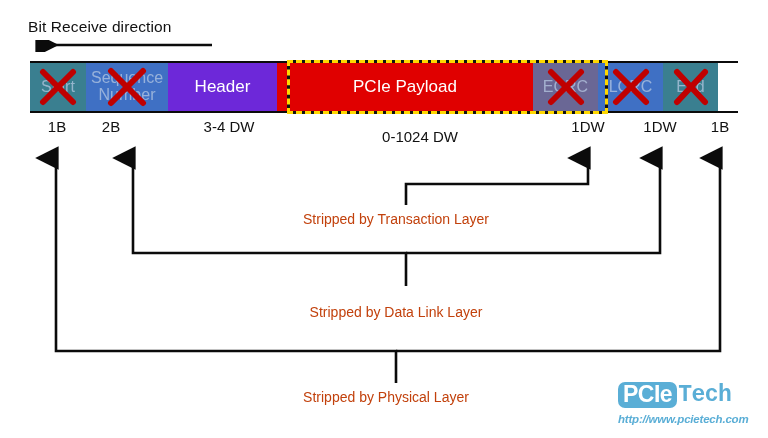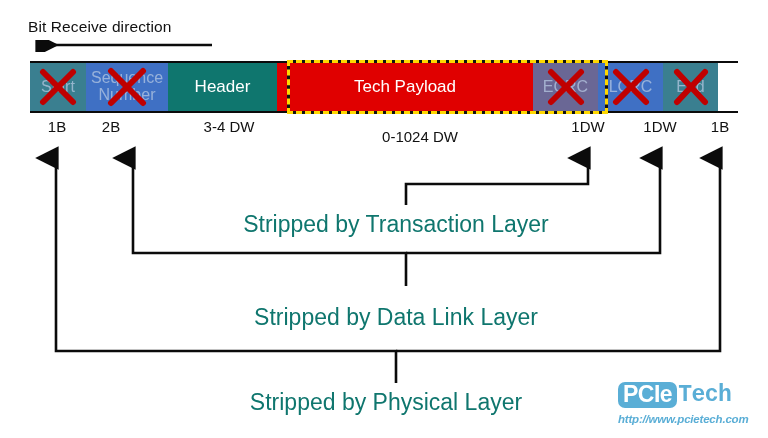--- a/index.html
+++ b/index.html
@@ -76,21 +76,21 @@
     color: #b9cbe4;
     opacity: 0.72;
   }
   .seg.strong .seg-text {
     color: #ffffff;
     font-size: 17px;
   }
 
   .seg-start      { background: #3a7f90; flex: 0 0 56px; }
   .seg-seq        { background: #3f70c4; flex: 0 0 82px; }
-  .seg-header     { background: #0f766e; flex: 0 0 109px; }
+  .seg-header     { background: #6d28d9; flex: 0 0 109px; }
   .seg-payload    { background: #e00000; flex: 0 0 256px; }
   .seg-ecrc       { background: #6a6795; flex: 0 0 65px; }
   .seg-lcrc       { background: #3f70c4; flex: 0 0 65px; }
   .seg-end        { background: #3a7f90; flex: 0 0 55px; }
 
   
   .xmark {
     position: absolute;
     left: 50%;
     top: 50%;
@@ -140,22 +140,22 @@
     left: 0;
     top: 0;
     width: 768px;
     height: 438px;
     pointer-events: none;
   }
 
   
   .layer-caption {
     position: absolute;
-    font-size: 23px;
-    color: #0f766e;
+    font-size: 14px;
+    color: #c2410c;
     white-space: nowrap;
     transform: translateX(-50%);
   }
   .cap-transaction { left: 396px; top: 211px; }
   .cap-datalink    { left: 396px; top: 304px; }
   .cap-physical    { left: 386px; top: 389px; }
 
   
   .logo {
     position: absolute;
@@ -232,21 +232,21 @@
         <line x1="5" y1="4" x2="37" y2="36" stroke="#c00000" stroke-width="6" stroke-linecap="round"></line>
         <line x1="37" y1="4" x2="5" y2="36" stroke="#c00000" stroke-width="6" stroke-linecap="round"></line>
       </svg>
     </div>
 
     <div class="seg seg-header strong">
       <span class="seg-text">Header</span>
     </div>
 
     <div class="seg seg-payload strong">
-      <span class="seg-text">Tech Payload</span>
+      <span class="seg-text">PCIe Payload</span>
     </div>
 
     <div class="seg seg-ecrc faded">
       <span class="seg-text">ECRC</span>
       <svg class="xmark" width="40" height="38" viewBox="0 0 40 38">
         <line x1="5" y1="4" x2="35" y2="34" stroke="#c00000" stroke-width="6" stroke-linecap="round"></line>
         <line x1="35" y1="4" x2="5" y2="34" stroke="#c00000" stroke-width="6" stroke-linecap="round"></line>
       </svg>
     </div>
 

